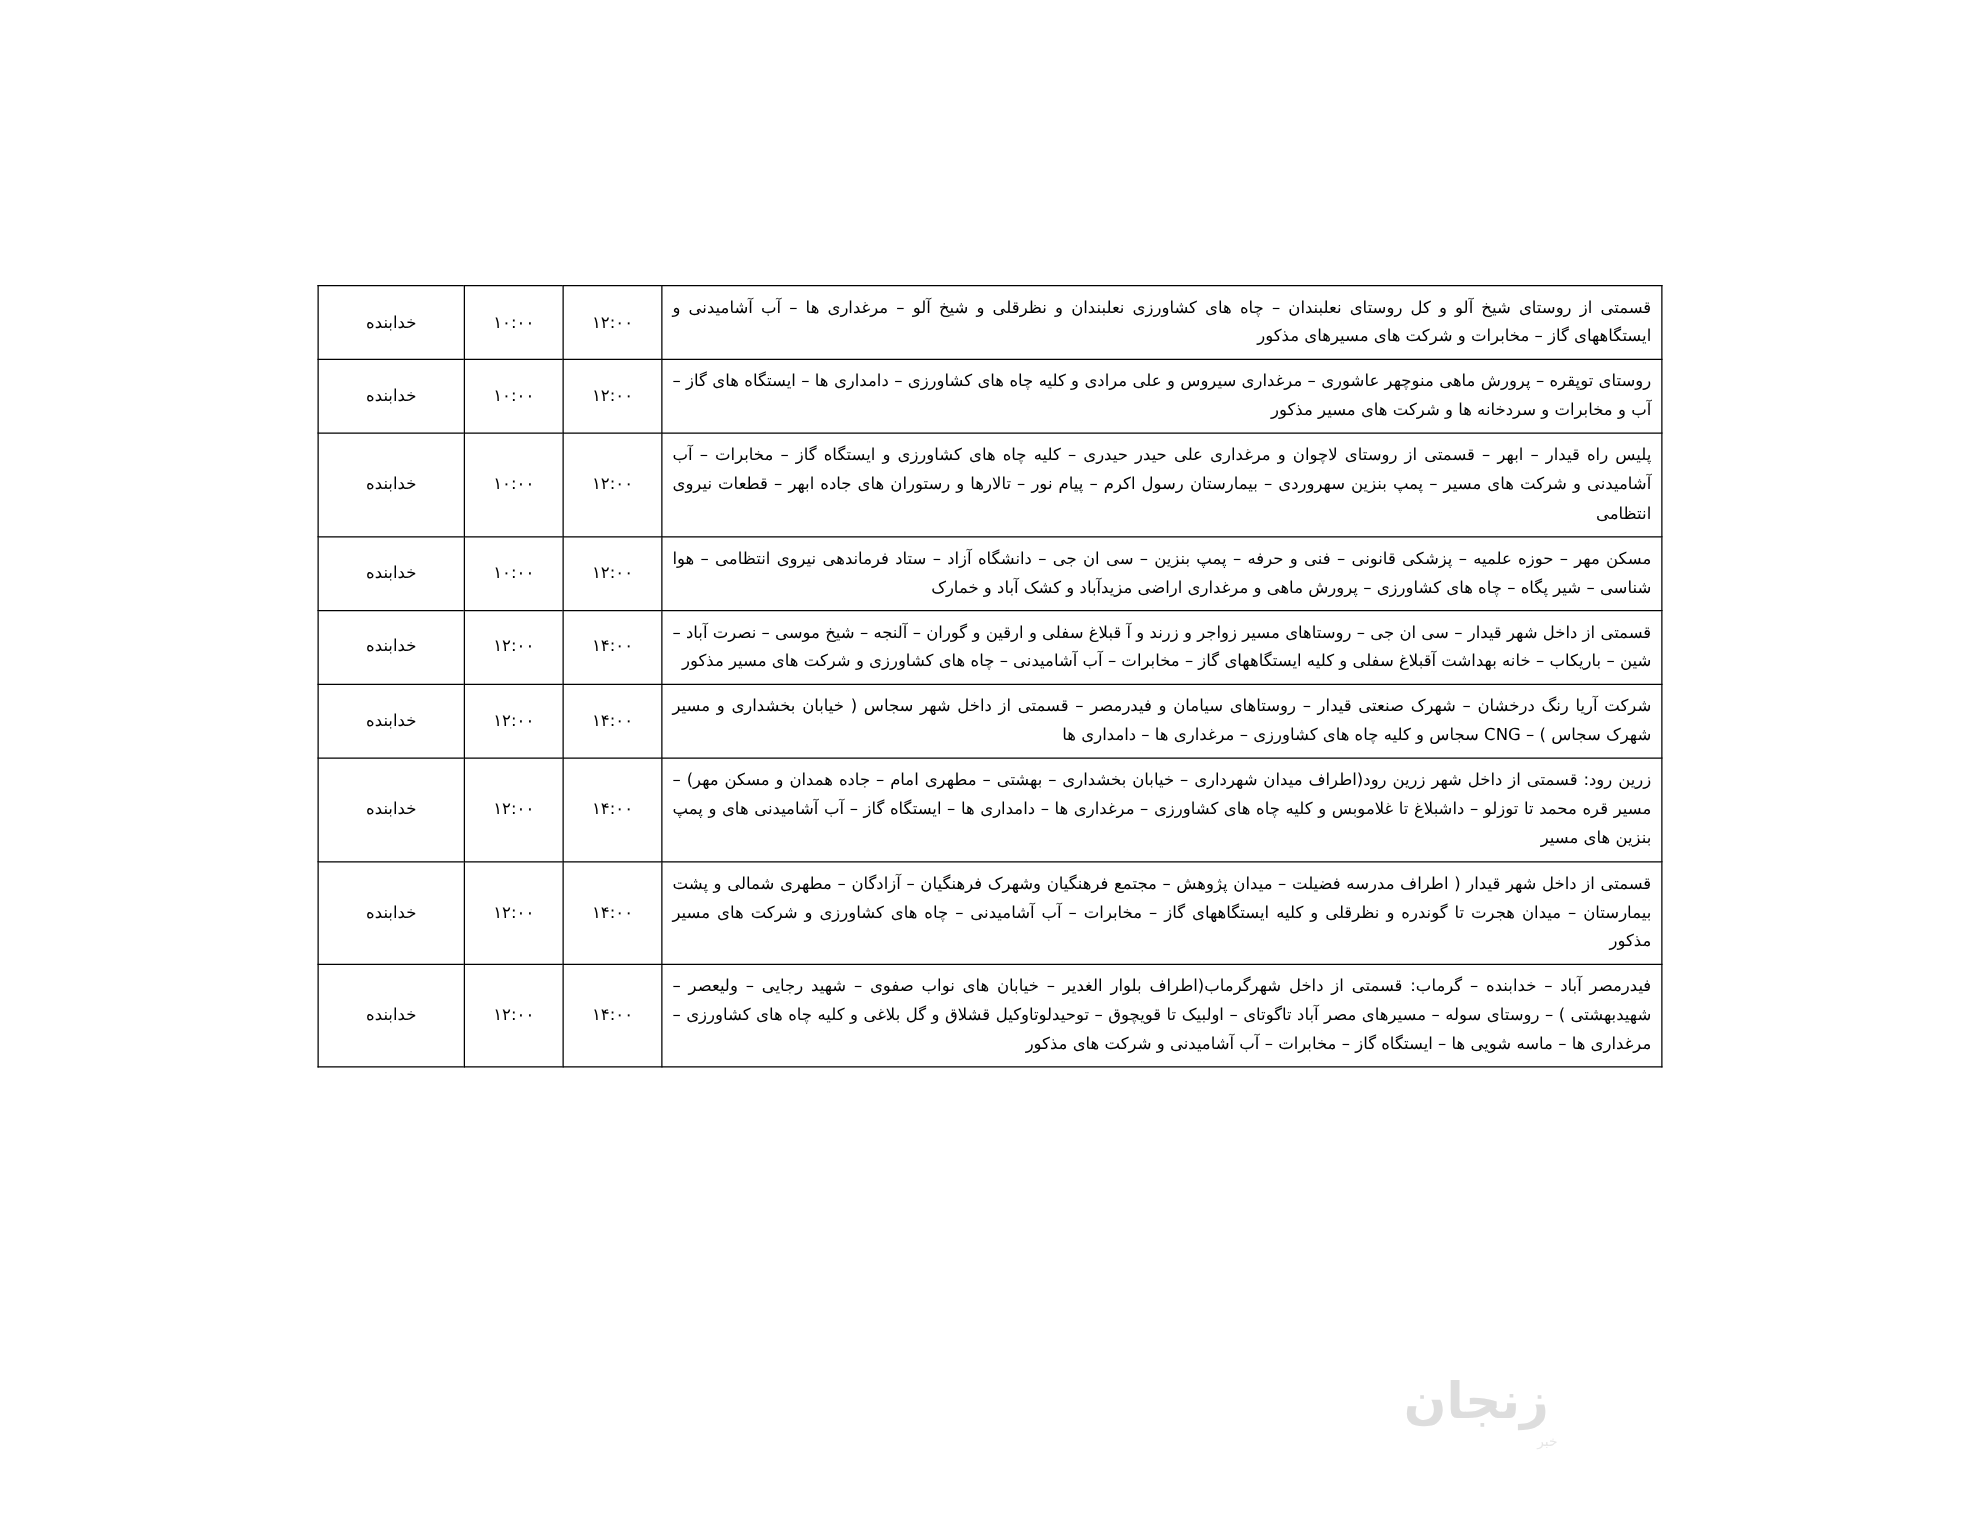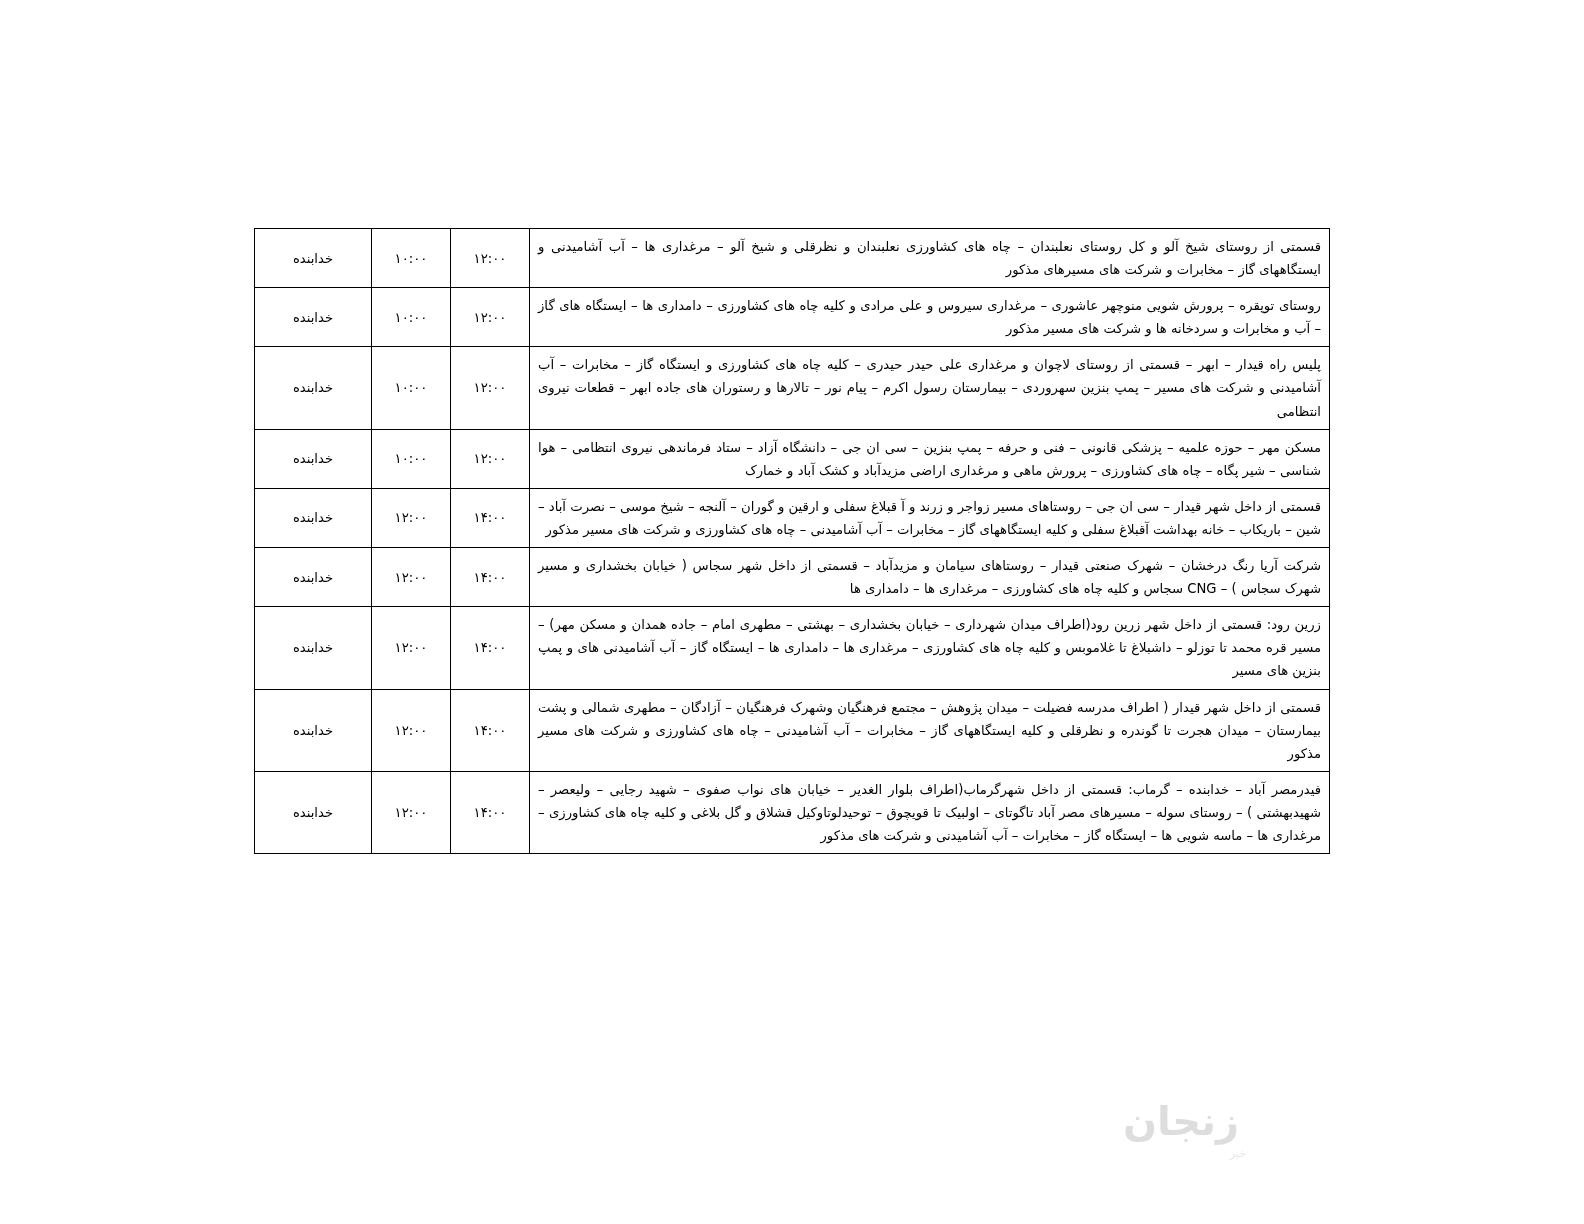--- a/index.html
+++ b/index.html
@@ -142,21 +142,21 @@
     <tbody>
 
       <tr>
         <td class="col-desc">قسمتی از روستای شیخ آلو و کل روستای نعلبندان – چاه های کشاورزی نعلبندان و نظرقلی و شیخ آلو – مرغداری ها – آب آشامیدنی و ایستگاههای گاز – مخابرات و شرکت های مسیرهای مذکور</td>
         <td class="col-time">۱۲:۰۰</td>
         <td class="col-time">۱۰:۰۰</td>
         <td class="col-area">خدابنده</td>
       </tr>
 
       <tr>
-        <td class="col-desc">روستای توپقره – پرورش شویی منوچهر عاشوری – مرغداری سیروس و علی مرادی و کلیه چاه های کشاورزی – دامداری ها – ایستگاه های گاز – آب و مخابرات و سردخانه ها و شرکت های مسیر مذکور</td>
+        <td class="col-desc">روستای توپقره – پرورش ماهی منوچهر عاشوری – مرغداری سیروس و علی مرادی و کلیه چاه های کشاورزی – دامداری ها – ایستگاه های گاز – آب و مخابرات و سردخانه ها و شرکت های مسیر مذکور</td>
         <td class="col-time">۱۲:۰۰</td>
         <td class="col-time">۱۰:۰۰</td>
         <td class="col-area">خدابنده</td>
       </tr>
 
       <tr>
         <td class="col-desc">پلیس راه قیدار – ابهر – قسمتی از روستای لاچوان و  مرغداری علی حیدر حیدری – کلیه چاه های کشاورزی و ایستگاه گاز – مخابرات – آب آشامیدنی و شرکت های مسیر – پمپ بنزین سهروردی – بیمارستان رسول اکرم – پیام نور – تالارها و رستوران های جاده ابهر – قطعات نیروی انتظامی</td>
         <td class="col-time">۱۲:۰۰</td>
         <td class="col-time">۱۰:۰۰</td>
         <td class="col-area">خدابنده</td>
@@ -170,21 +170,21 @@
       </tr>
 
       <tr>
         <td class="col-desc">قسمتی از داخل شهر قیدار – سی ان جی – روستاهای مسیر زواجر و زرند و آ قبلاغ سفلی و ارقین و گوران – آلنجه – شیخ موسی – نصرت آباد – شین – باریکاب – خانه بهداشت آقبلاغ سفلی و کلیه ایستگاههای گاز – مخابرات – آب آشامیدنی – چاه های کشاورزی و شرکت های مسیر مذکور</td>
         <td class="col-time">۱۴:۰۰</td>
         <td class="col-time">۱۲:۰۰</td>
         <td class="col-area">خدابنده</td>
       </tr>
 
       <tr>
-        <td class="col-desc">شرکت آریا رنگ درخشان – شهرک صنعتی قیدار – روستاهای سیامان و  مزیدآباد – قسمتی از داخل شهر سجاس ( خیابان بخشداری و مسیر شهرک سجاس ) – CNG سجاس و کلیه چاه های کشاورزی – مرغداری ها – دامداری ها</td>
+        <td class="col-desc">شرکت آریا رنگ درخشان – شهرک صنعتی قیدار – روستاهای سیامان و  فیدرمصر – قسمتی از داخل شهر سجاس ( خیابان بخشداری و مسیر شهرک سجاس ) – CNG سجاس و کلیه چاه های کشاورزی – مرغداری ها – دامداری ها</td>
         <td class="col-time">۱۴:۰۰</td>
         <td class="col-time">۱۲:۰۰</td>
         <td class="col-area">خدابنده</td>
       </tr>
 
       <tr>
         <td class="col-desc">زرین رود: قسمتی از داخل شهر زرین رود(اطراف میدان شهرداری – خیابان بخشداری – بهشتی – مطهری امام – جاده همدان و مسکن مهر) – مسیر قره محمد تا توزلو – داشبلاغ تا غلاموبس و کلیه چاه های کشاورزی – مرغداری ها – دامداری ها – ایستگاه گاز – آب آشامیدنی های و پمپ بنزین های مسیر</td>
         <td class="col-time">۱۴:۰۰</td>
         <td class="col-time">۱۲:۰۰</td>
         <td class="col-area">خدابنده</td>

